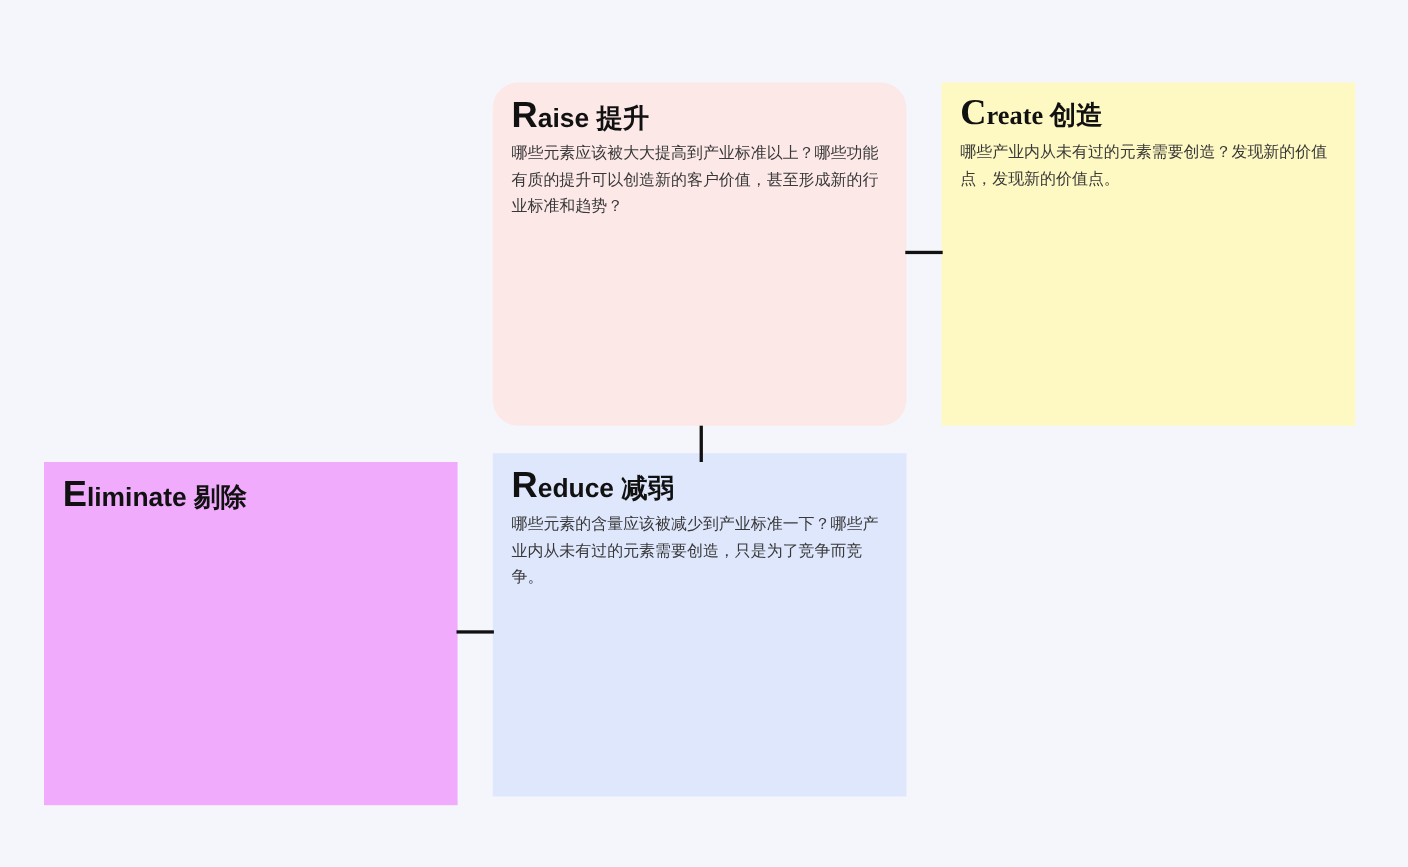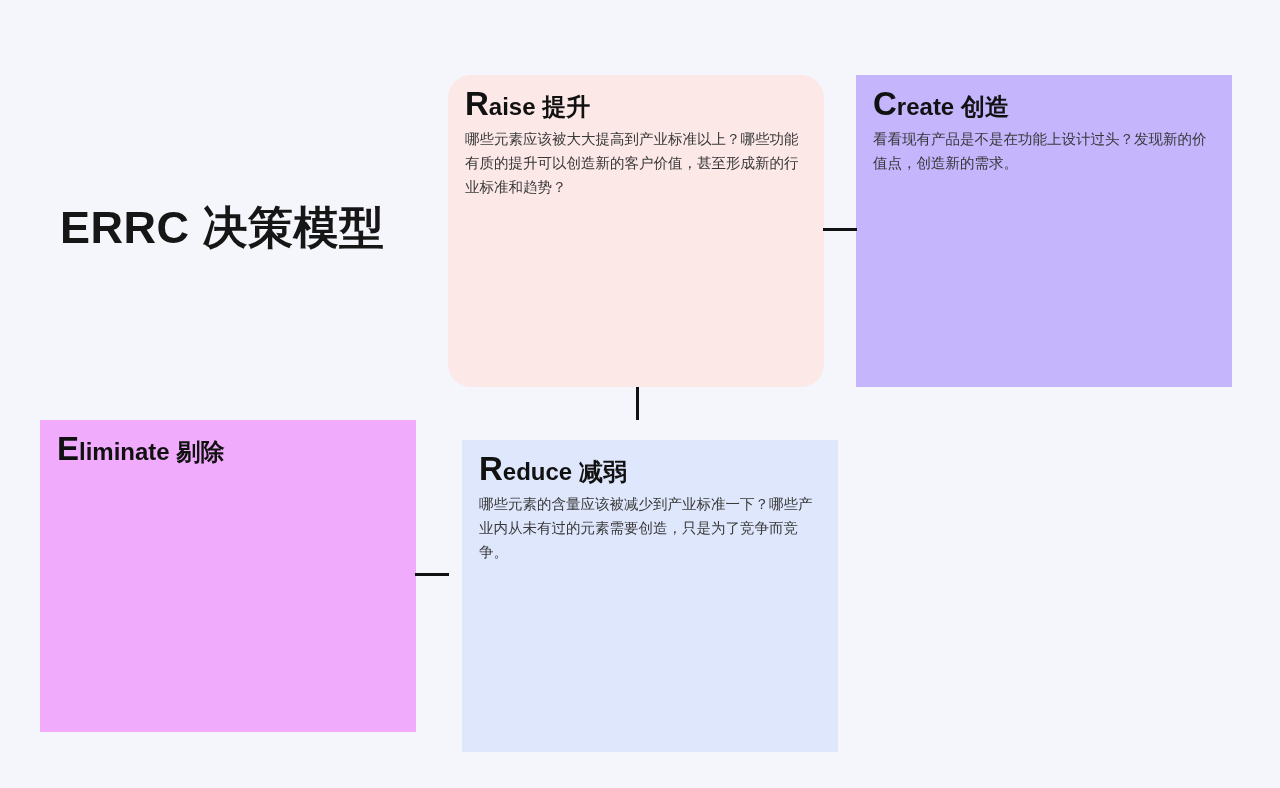--- a/index.html
+++ b/index.html
@@ -30,21 +30,21 @@
   .card {
     position: absolute;
     width: 376px;
     height: 312px;
     box-sizing: border-box;
     padding: 12px 17px;
   }
   .card-raise     { left: 448px; top: 75px; border-radius: 23px;  }
   .card-create    { left: 856px; top: 75px;  }
   .card-eliminate { left: 40px;  top: 420px; }
-  .card-reduce    { left: 448px; top: 440px; margin-left: 14px; }
+  .card-reduce    { left: 448px; top: 412px; }
   .card-title {
     margin: 0;
     font-size: 24px;
     font-weight: 700;
     color: #111111;
     line-height: 1.4;
     white-space: nowrap;
   }
   .card-title .initial {
     font-size: 33px;
@@ -73,30 +73,29 @@
   .connector-eliminate-reduce {
     left: 415px; top: 573px;
     width: 34px; height: 3px;
   }
 </style>
 </head>
 <body>
 
 <div class="canvas" style="background-color: rgb(245, 246, 251);">
 
-  <h1 class="main-title">ERRC 决策模型</h1>
 
   <section class="card card-raise" style="background-color: rgb(253, 232, 232);">
     <h2 class="card-title"><span class="initial">R</span><span>aise 提升</span></h2>
     <p class="card-body">哪些元素应该被大大提高到产业标准以上？哪些功能有质的提升可以创造新的客户价值，甚至形成新的行业标准和趋势？</p>
   </section>
 
-  <section class="card card-create" style="background-color: #c4b5fd;">
+  <section class="card card-create" style="background-color: #fef9c3; font-family: Liberation Serif, serif;">
     <h2 class="card-title"><span class="initial">C</span><span>reate 创造</span></h2>
-    <p class="card-body">看看现有产品是不是在功能上设计过头？发现新的价值点，创造新的需求。</p>
+    <p class="card-body">哪些产业内从未有过的元素需要创造？发现新的价值点，发现新的价值点。</p>
   </section>
 
   <section class="card card-eliminate" style="background-color: #f0abfc;">
     <h2 class="card-title"><span class="initial">E</span><span>liminate 剔除</span></h2>
   </section>
 
   <section class="card card-reduce" style="background-color: rgb(223, 231, 253);">
     <h2 class="card-title"><span class="initial">R</span><span>educe 减弱</span></h2>
     <p class="card-body">哪些元素的含量应该被减少到产业标准一下？哪些产业内从未有过的元素需要创造，只是为了竞争而竞争。</p>
   </section>

